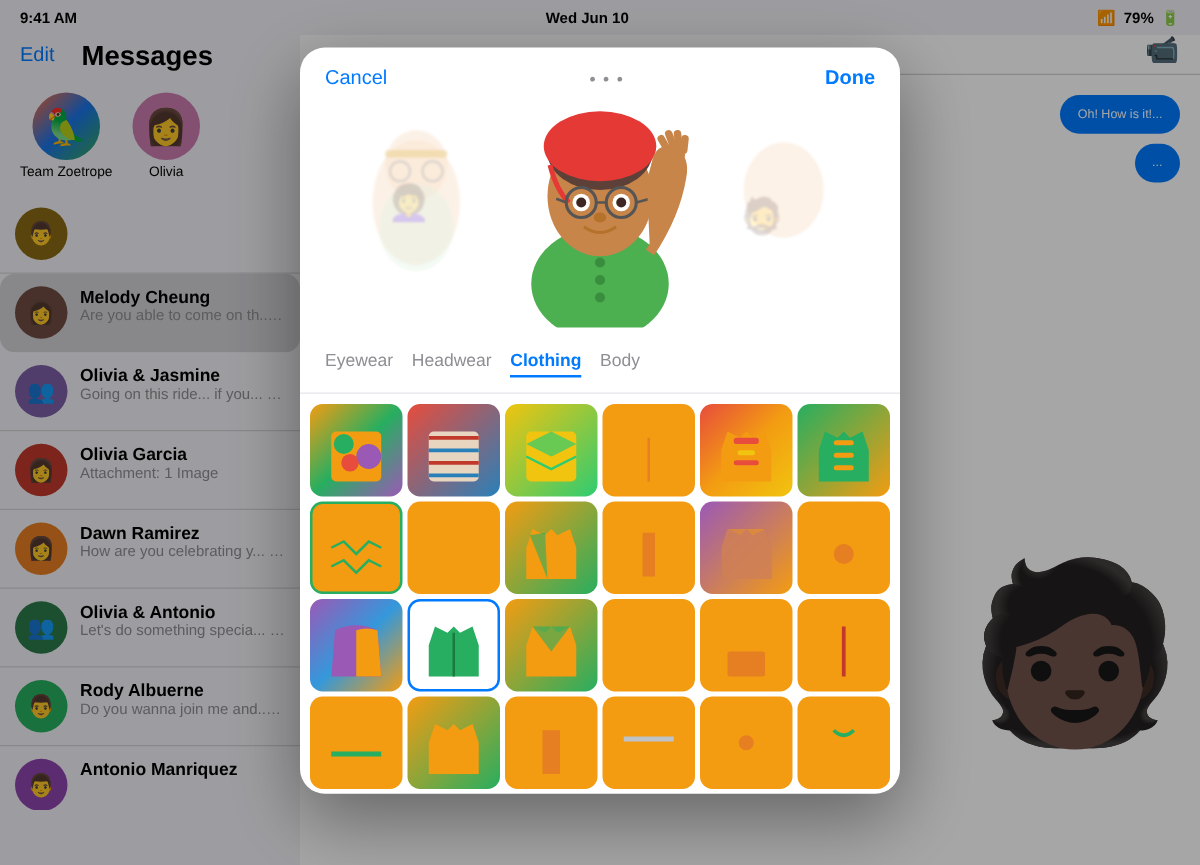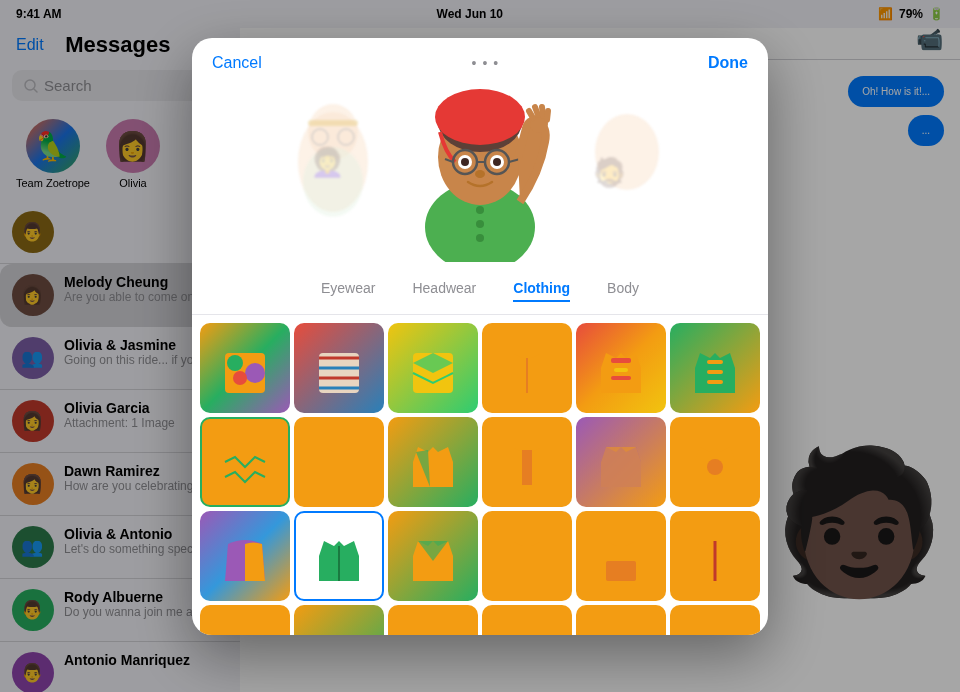--- a/index.html
+++ b/index.html
@@ -221,21 +221,21 @@
       position: absolute;
       top: 0; left: 0; right: 0; bottom: 0;
       background: rgba(0,0,0,0.35);
       z-index: 20;
       display: flex;
       align-items: center;
       justify-content: center;
     }
 
     .modal {
-      width: 576px;
+      width: 480px;
       background: #fff;
       border-radius: 20px;
       overflow: hidden;
       box-shadow: 0 20px 60px rgba(0,0,0,0.4);
       margin-top: -20px;
     }
 
     .modal-header {
       display: flex;
       align-items: center;
@@ -262,22 +262,21 @@
     }
     .memoji-side {
       font-size: 80px;
       opacity: 0.5;
       filter: blur(1px);
     }
 
     
     .category-tabs {
       display: flex;
-      justify-content: center;
-      gap: 37px;
+      gap: 15px;
       padding: 8px 20px 12px;
       border-bottom: 0.5px solid #e5e5ea;
     }
     .tab-item {
       font-size: 14px;
       color: #8e8e93;
       cursor: pointer;
       padding-bottom: 4px;
     }
     .tab-item.active {
@@ -360,27 +359,20 @@
     <span>🔋</span>
   </div>
 </div>
 
 <div class="sidebar">
   <div class="sidebar-header">
     <span class="sidebar-edit">Edit</span>
     <span class="sidebar-title">Messages</span>
     <span style="width:32px"></span>
   </div>
-  <div class="search-bar">
-    <svg class="search-icon-svg" width="14" height="14" viewBox="0 0 14 14" fill="none">
-      <circle cx="6" cy="6" r="5" stroke="#8e8e93" stroke-width="1.5"></circle>
-      <line x1="10" y1="10" x2="13" y2="13" stroke="#8e8e93" stroke-width="1.5" stroke-linecap="round"></line>
-    </svg>
-    <span>Search</span>
-  </div>
 
   <div class="contact-circles">
     <div class="contact-circle">
       <div class="circle-avatar av-team">
         <span style="font-size:28px">🦜</span>
       </div>
       <span class="circle-label">Team Zoetrope</span>
     </div>
     <div class="contact-circle">
       <div class="circle-avatar av-olivia">

